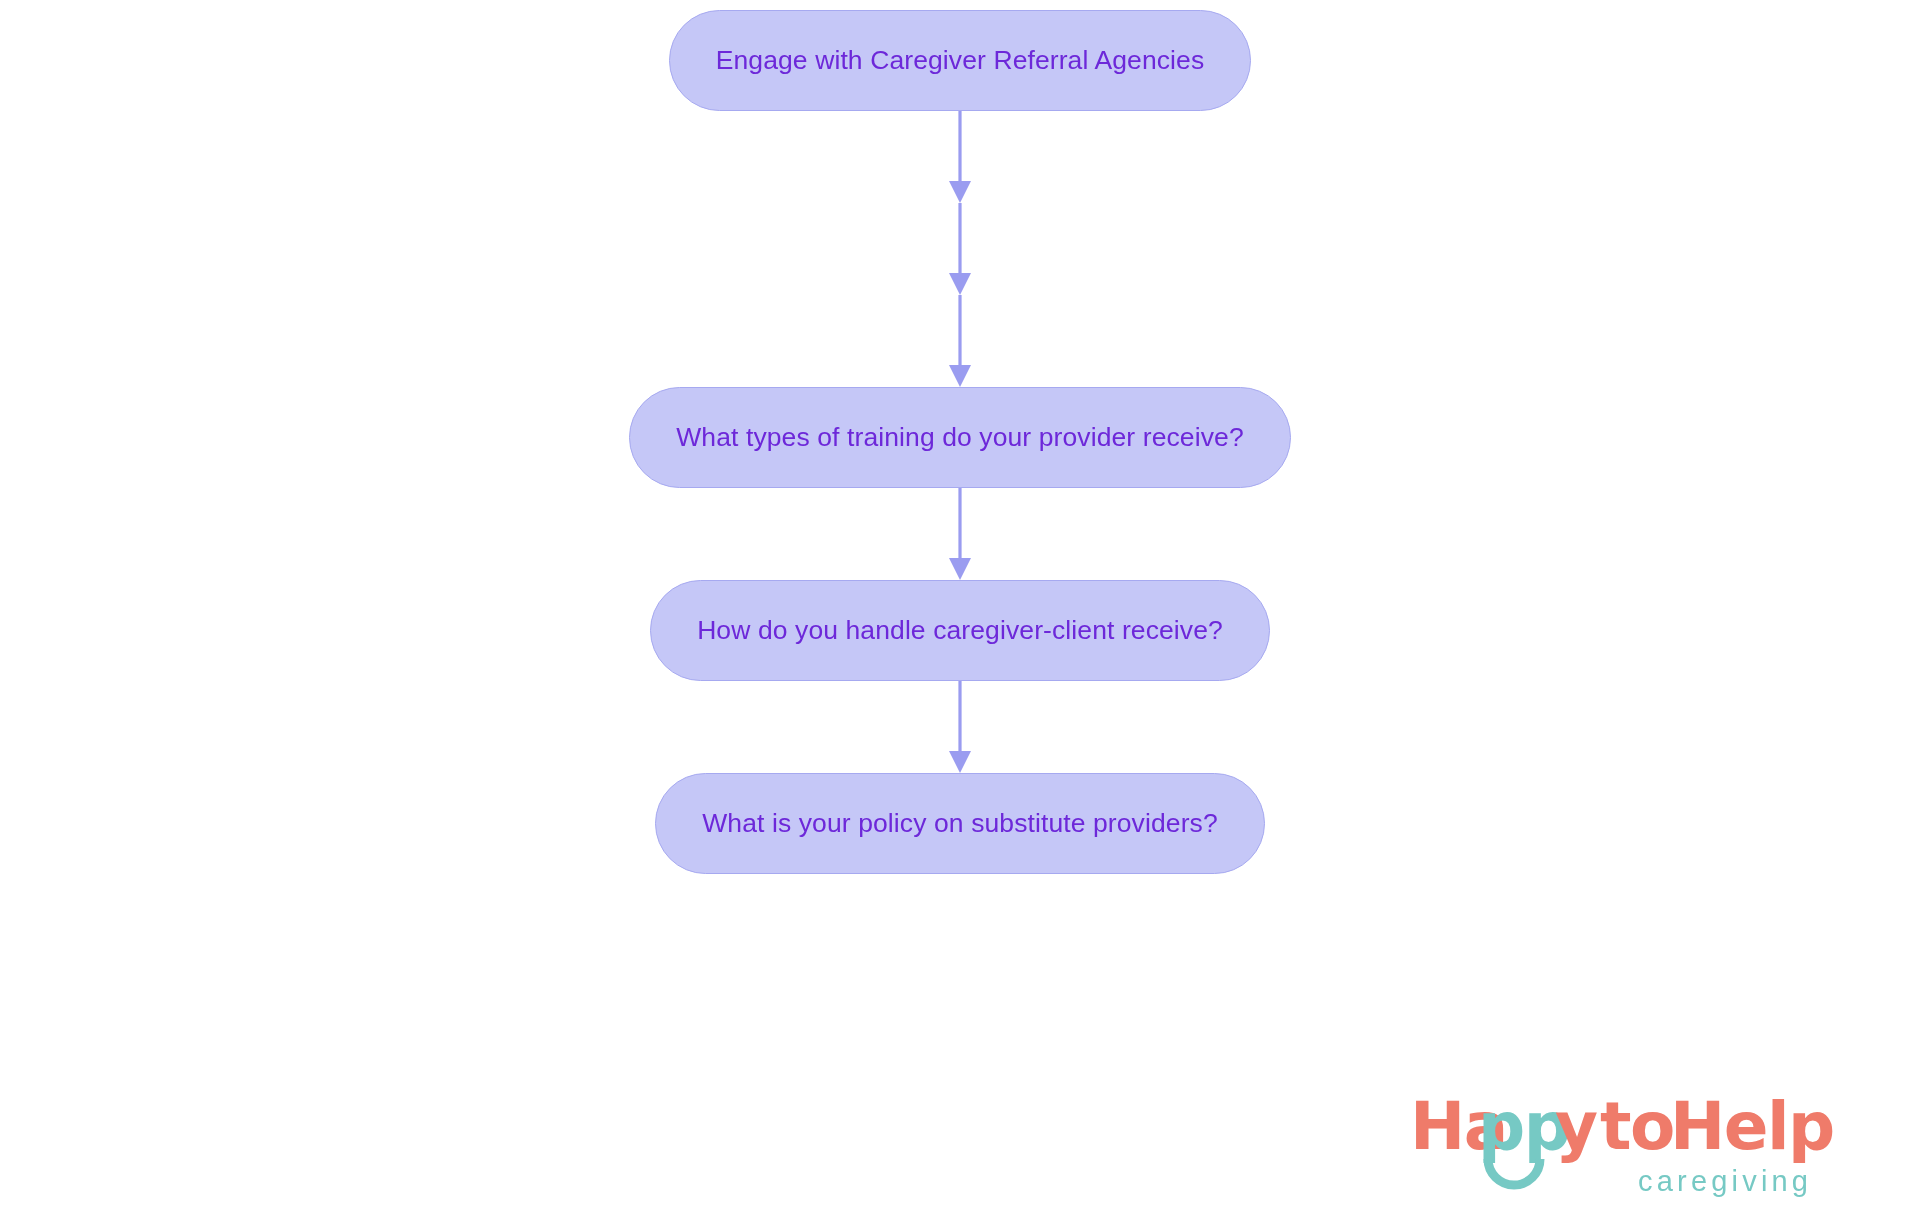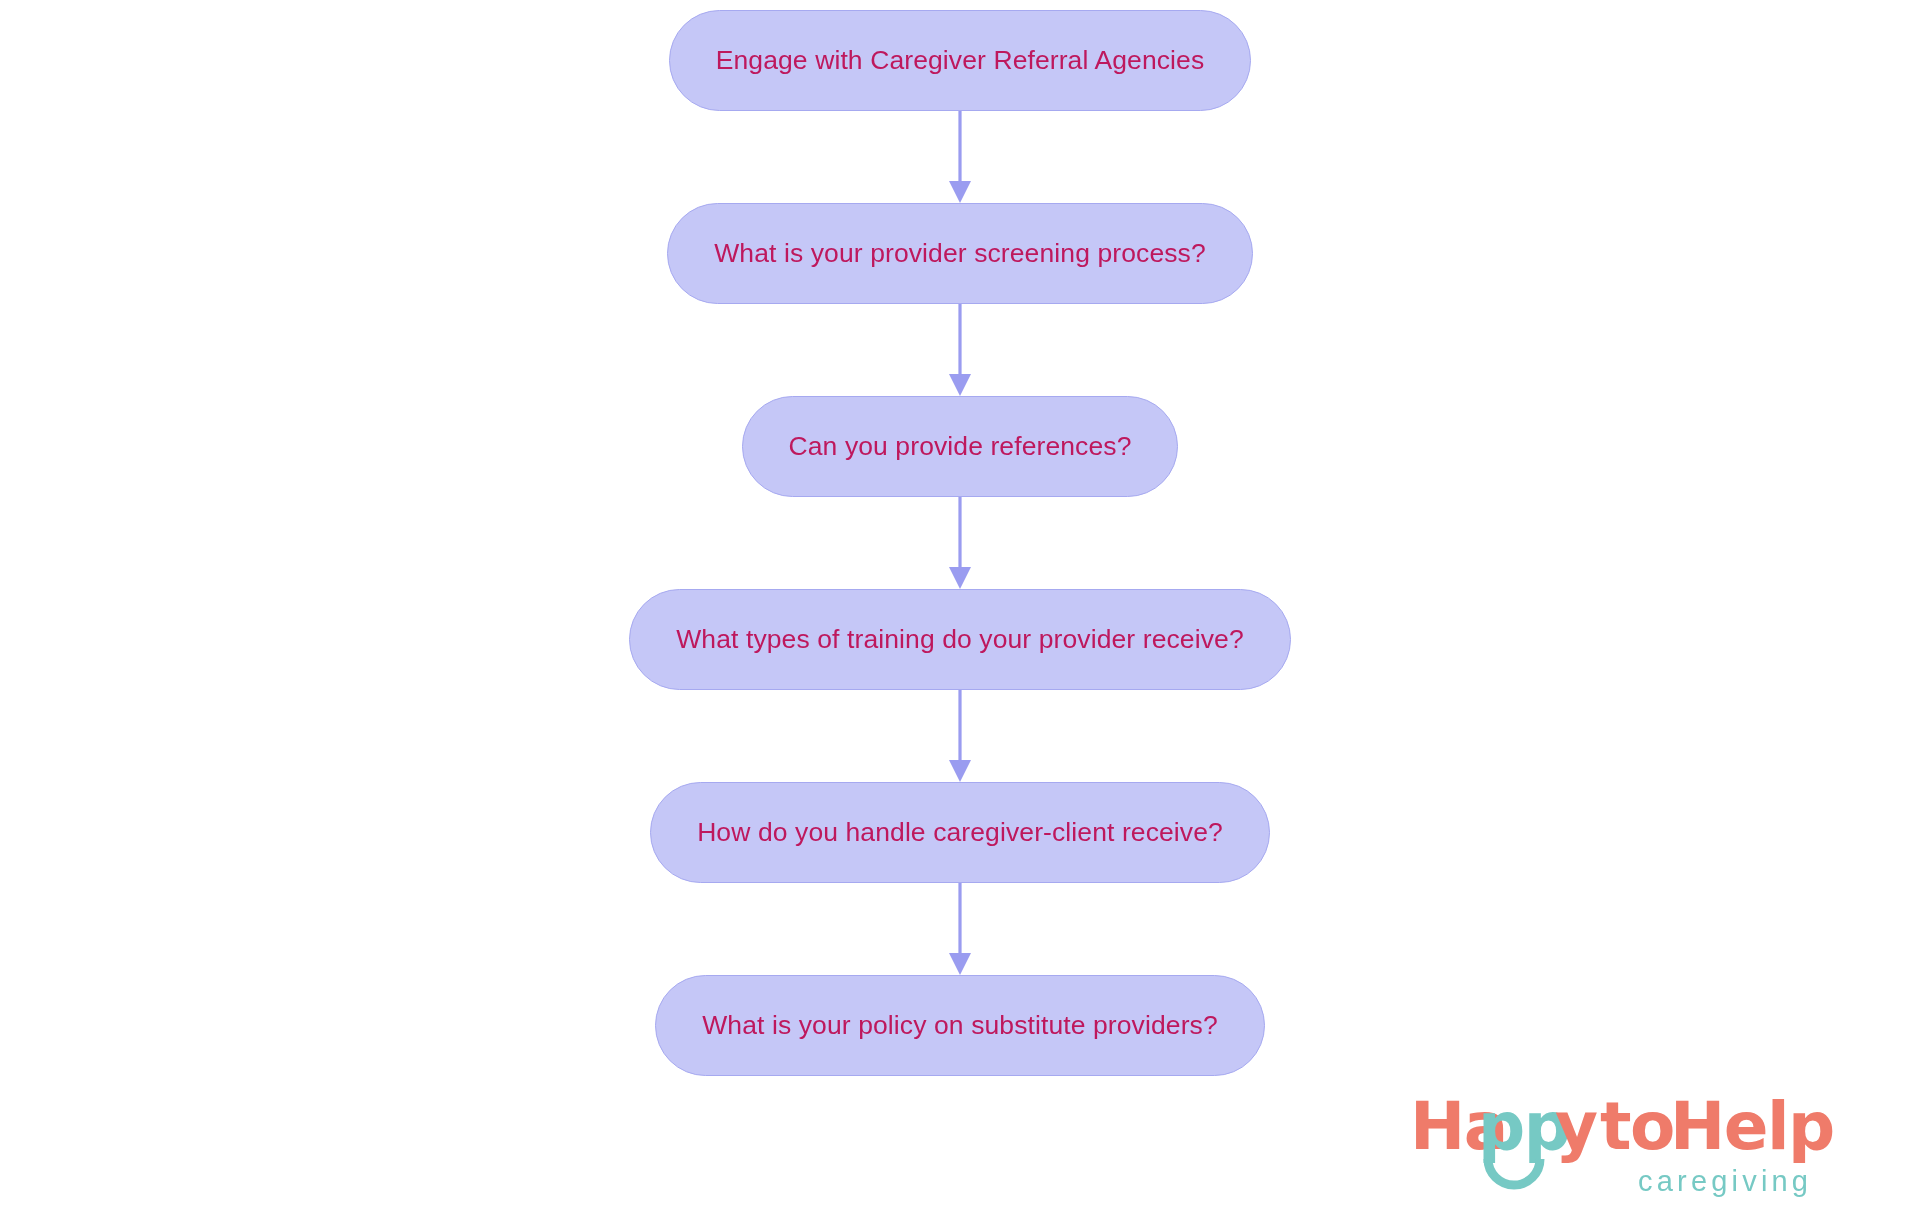--- a/index.html
+++ b/index.html
@@ -38,21 +38,21 @@
     align-items: center;
     justify-content: center;
     background: #c5c7f7;
     border: 1.4px solid #a6a9f0;
     border-radius: 52px;
     padding: 0 46px;
     white-space: nowrap;
   }
 
   .node-label {
-    color: #be185d;
+    color: #6d28d9;
     font-size: 26.5px;
     font-weight: 400;
     letter-spacing: 0.1px;
     line-height: 1;
     font-family: "Liberation Sans", "DejaVu Sans", sans-serif;
   }
 
   
   .connector {
     width: 40px;
@@ -98,32 +98,26 @@
 
     <div class="node">
       <span class="node-label">Engage with Caregiver Referral Agencies</span>
     </div>
 
     <svg class="connector" viewBox="0 0 40 92">
       <line x1="20" y1="0" x2="20" y2="74" stroke="#9a9cf0" stroke-width="3.2"></line>
       <polygon points="20,92 9,70 31,70" fill="#9a9cf0"></polygon>
     </svg>
 
-    <div class="node">
-      <span class="node-label">What is your provider screening process?</span>
-    </div>
 
     <svg class="connector" viewBox="0 0 40 92">
       <line x1="20" y1="0" x2="20" y2="74" stroke="#9a9cf0" stroke-width="3.2"></line>
       <polygon points="20,92 9,70 31,70" fill="#9a9cf0"></polygon>
     </svg>
 
-    <div class="node">
-      <span class="node-label">Can you provide references?</span>
-    </div>
 
     <svg class="connector" viewBox="0 0 40 92">
       <line x1="20" y1="0" x2="20" y2="74" stroke="#9a9cf0" stroke-width="3.2"></line>
       <polygon points="20,92 9,70 31,70" fill="#9a9cf0"></polygon>
     </svg>
 
     <div class="node">
       <span class="node-label">What types of training do your provider receive?</span>
     </div>
 

